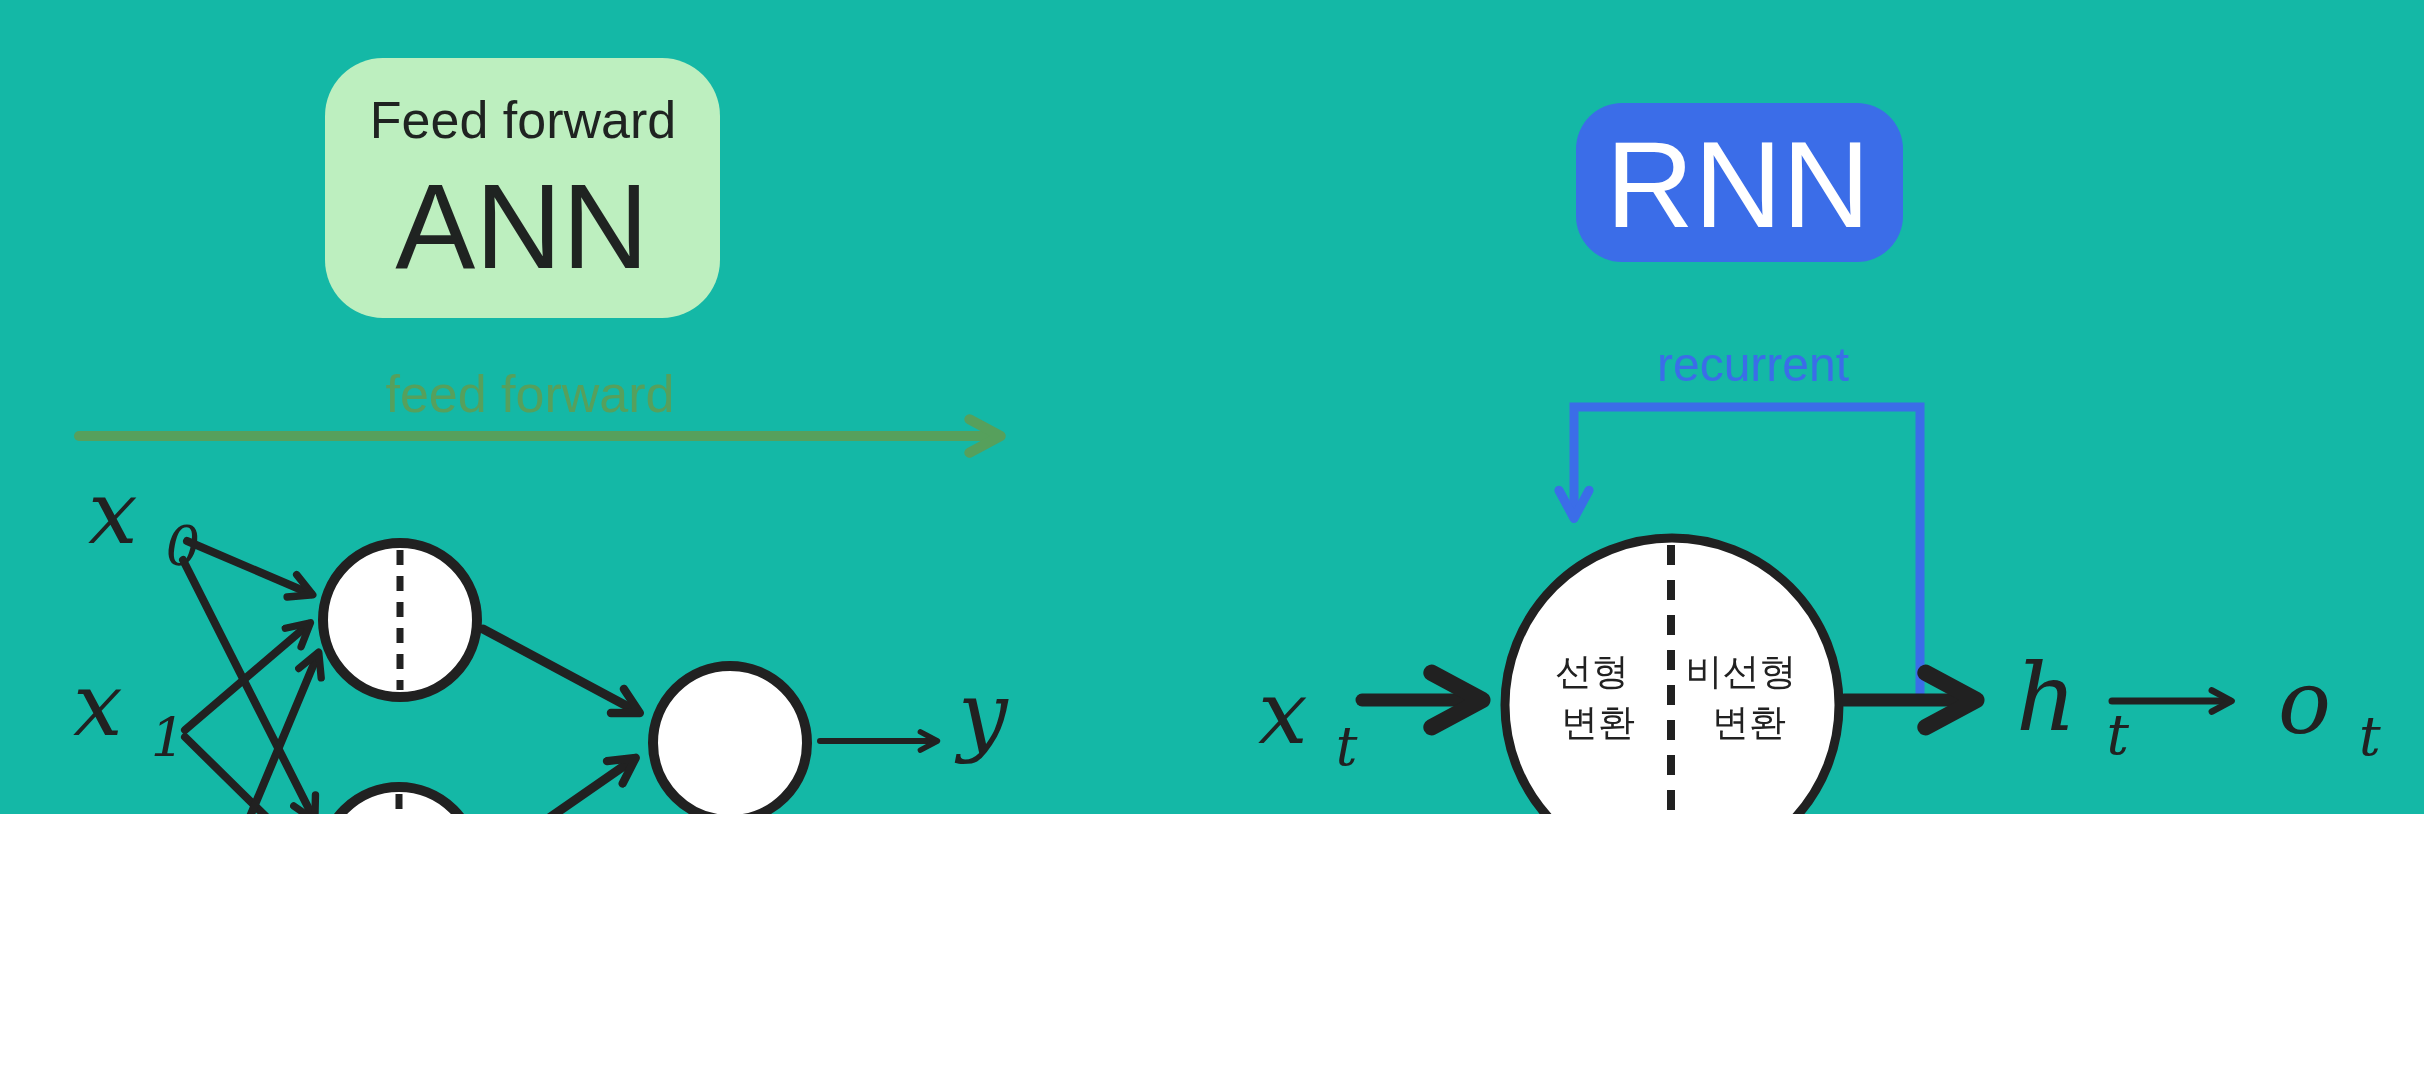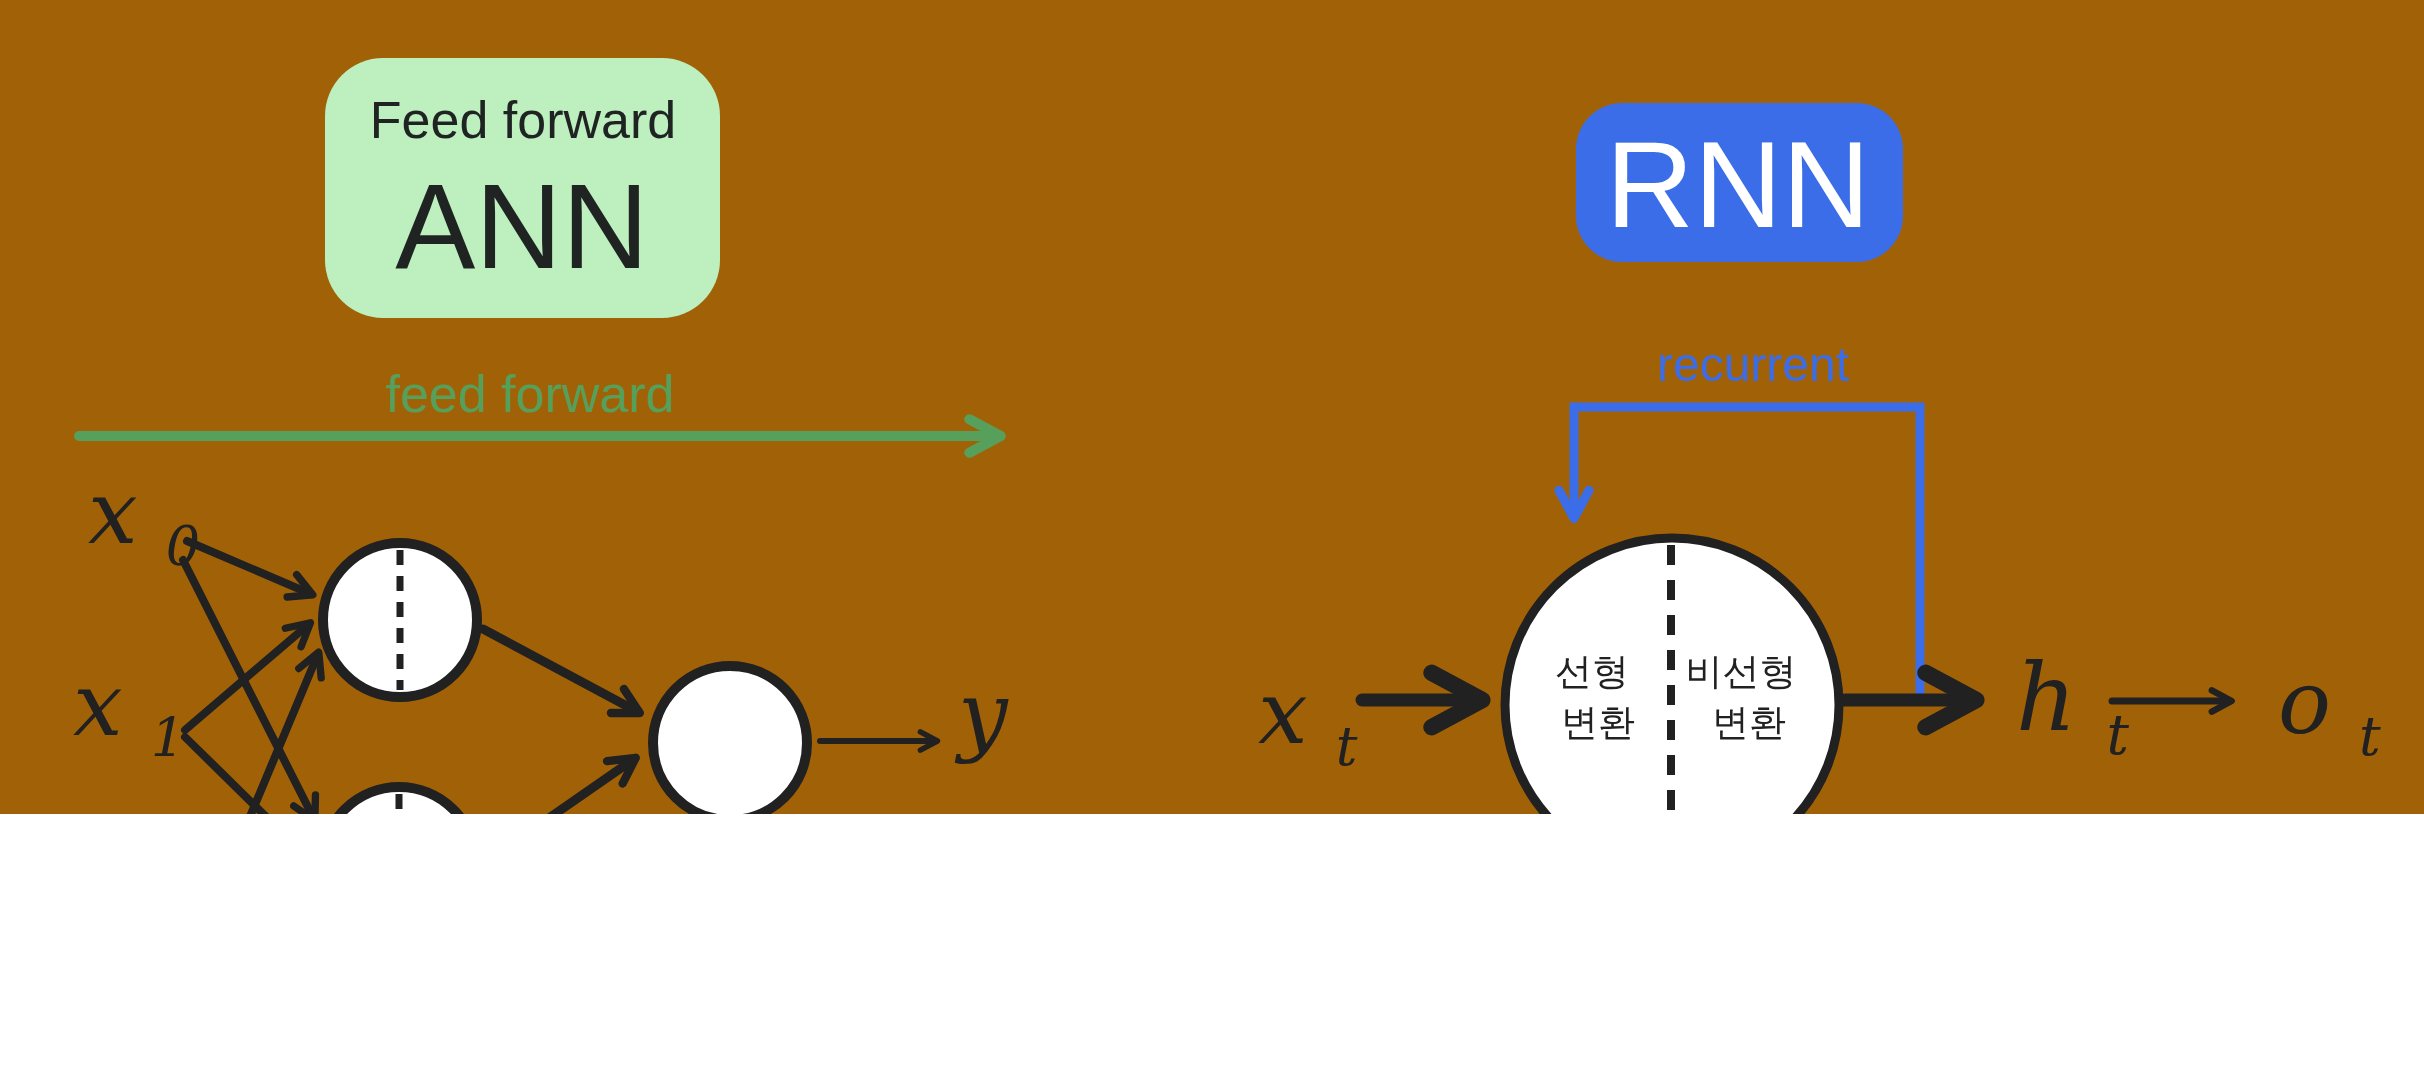--- a/index.html
+++ b/index.html
@@ -4,21 +4,21 @@
 <style>
   html, body {
     margin: 0;
     padding: 0;
     background: #ffffff;
   }
   #canvas {
     position: relative;
     width: 2424px;
     height: 814px;
-    background: #a16207;
+    background: #14b8a6;
     overflow: hidden;
   }
   svg { display: block; }
   .ui-font {
     font-family: "Liberation Sans", "DejaVu Sans", sans-serif;
     font-weight: 500;
   }
   .math-font {
     font-family: "DejaVu Serif", "Liberation Serif", serif;
     font-style: italic;

